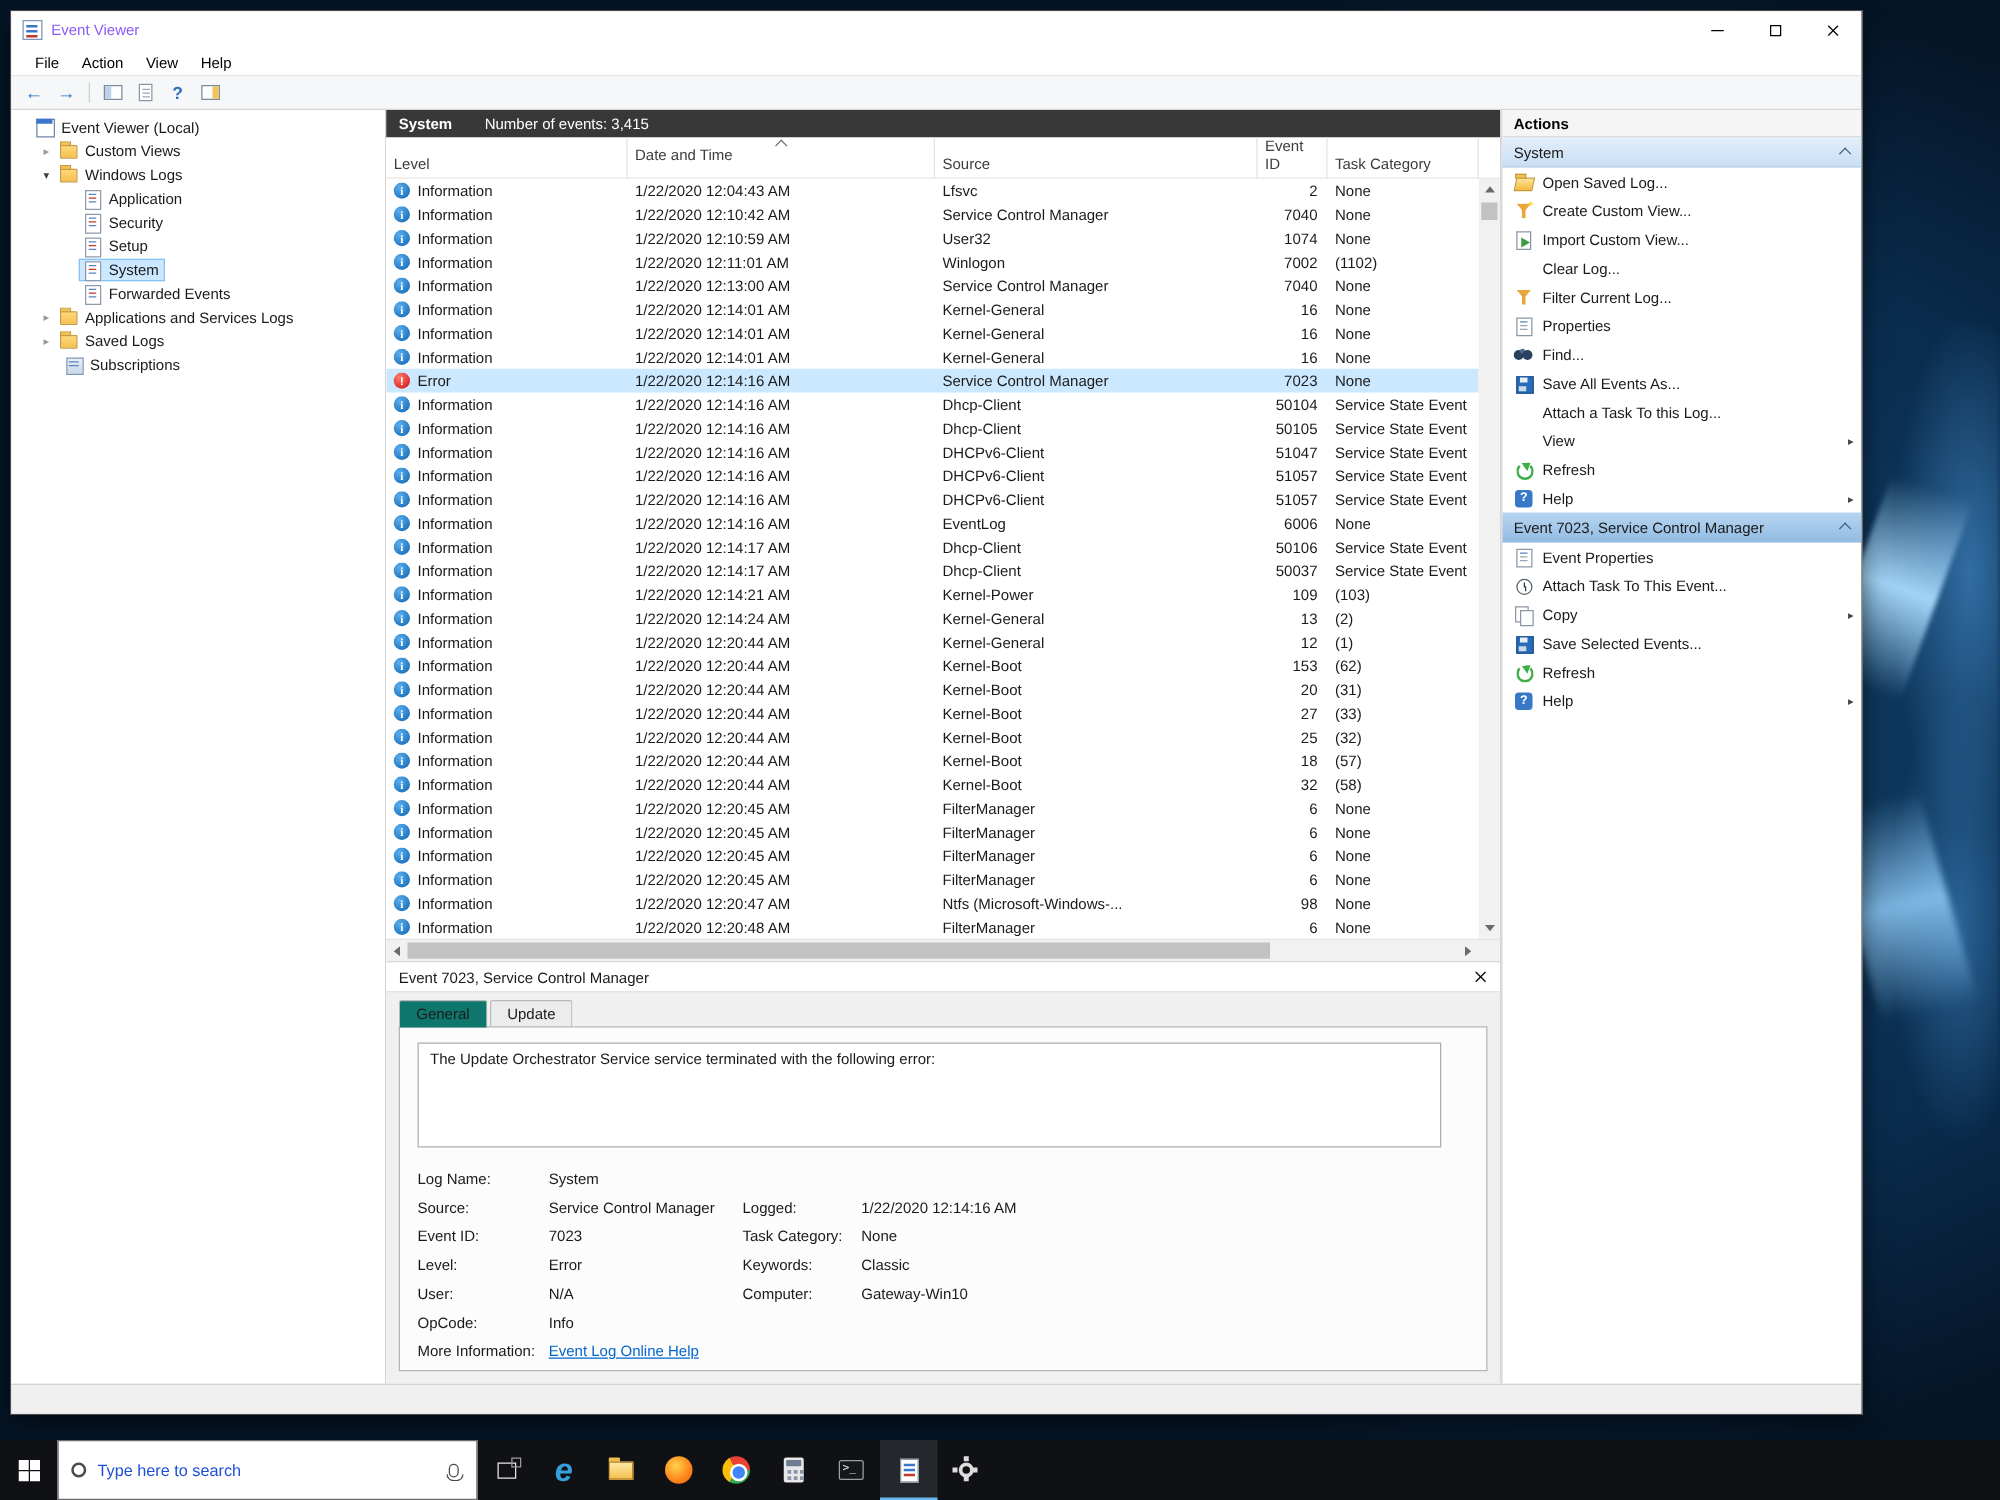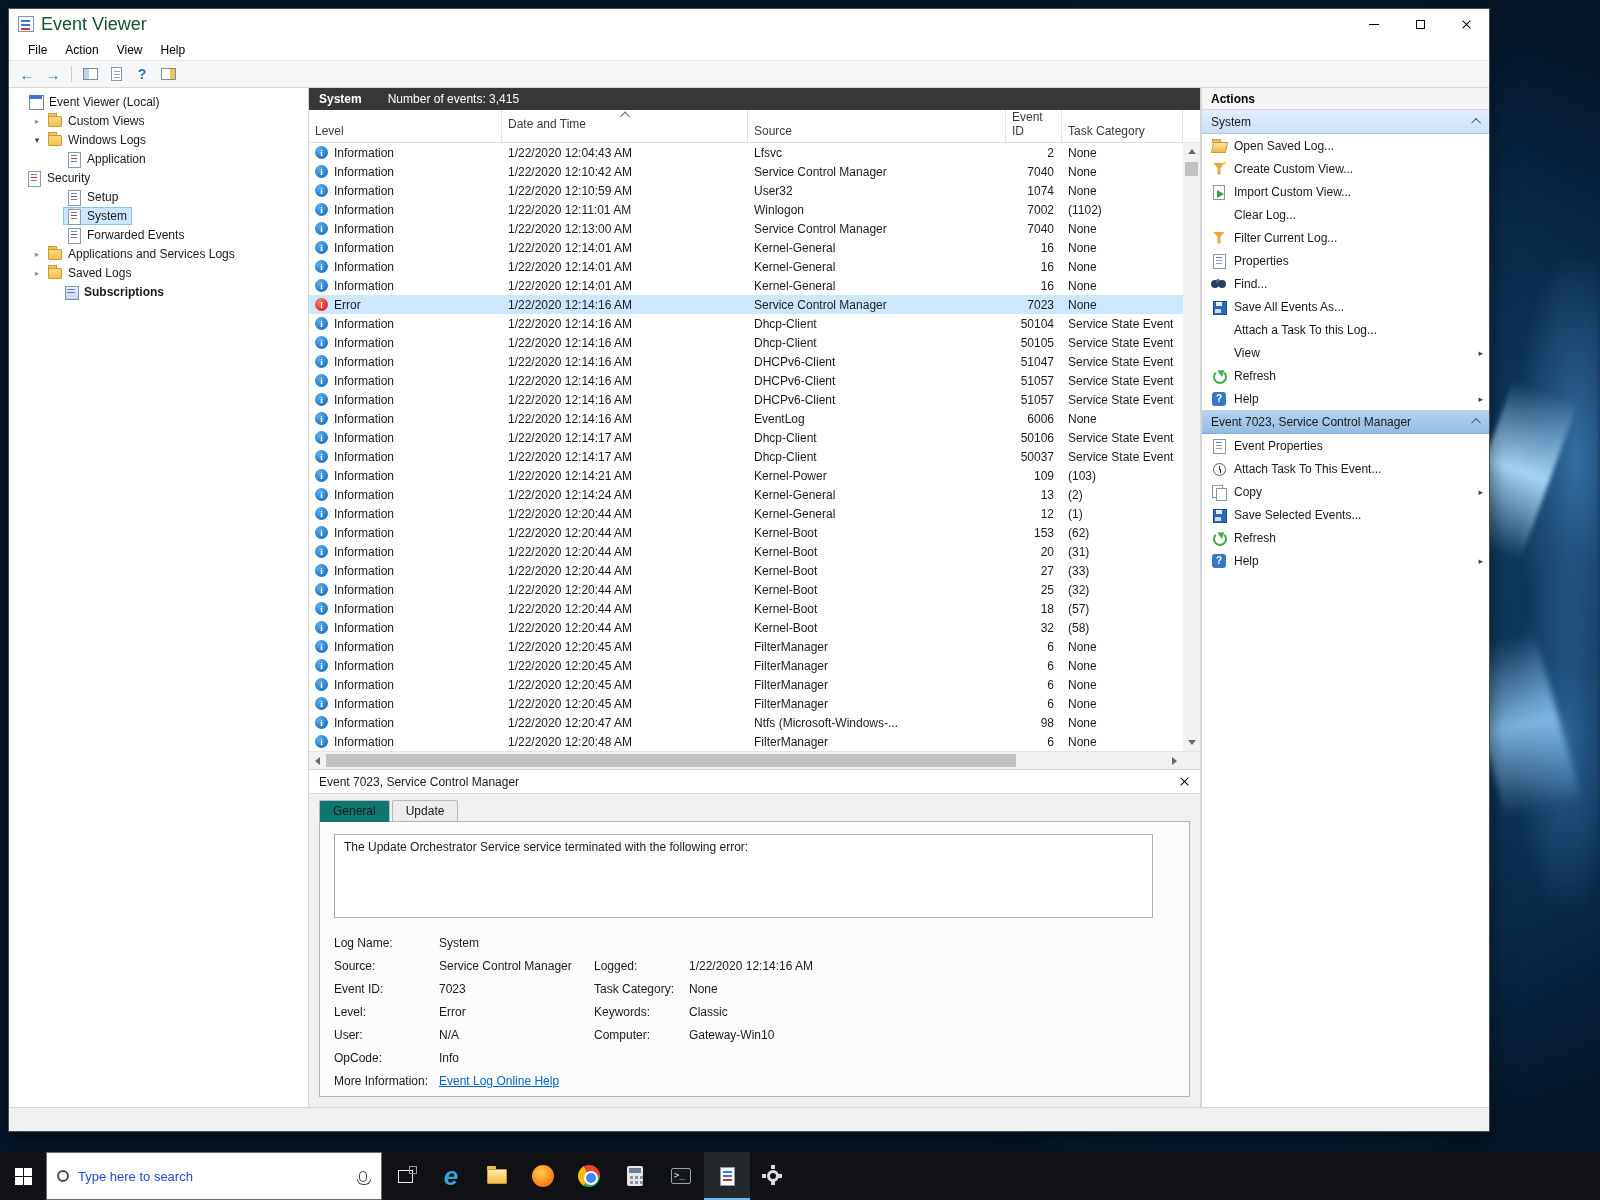--- a/index.html
+++ b/index.html
@@ -9,21 +9,21 @@
   .wall{position:absolute;inset:0;background:radial-gradient(900px 700px at 78% 48%,#11446f,#0a2c4d 55%,#051527 85%);}
   .beam{position:absolute;pointer-events:none;}
   .beam-glow{right:0;top:260px;width:160px;height:660px;background:radial-gradient(90px 300px at 85% 30%,rgba(90,170,240,.5),transparent 70%),radial-gradient(80px 260px at 80% 72%,rgba(80,160,230,.45),transparent 70%);filter:blur(2px);}
   .beam-a{right:48px;top:345px;width:70px;height:250px;background:linear-gradient(12deg,transparent 20%,rgba(170,220,255,.95) 50%,transparent 80%);transform:skew(-20deg,6deg);filter:blur(2px);}
   .beam-b{right:40px;top:610px;width:80px;height:230px;background:linear-gradient(-8deg,transparent 15%,rgba(150,210,255,.8) 50%,transparent 85%);transform:skew(16deg,-4deg);filter:blur(3px);}
   
   .window{position:absolute;left:8px;top:8px;width:1482px;height:1124px;background:#f0f0f0;border:1px solid #4d4d4d;box-shadow:0 6px 18px rgba(0,0,0,.55);display:flex;flex-direction:column;z-index:2;}
   .titlebar{flex:0 0 30px;background:#fff;display:flex;align-items:center;}
   .app-ic{width:16px;height:16px;margin:0 7px 0 9px;position:relative;background:#fff;border:1px solid #7d96b5;}
   .app-ic::before{content:"";position:absolute;left:2px;top:3px;width:9px;height:2px;background:#3a76c9;box-shadow:0 4px 0 #3a76c9,0 8px 0 #c0392b;}
-  .title-text{font-size:18px;color:#14532d;}
+  .title-text{font-size:12px;color:#8b5cf6;}
   .win-controls{margin-left:auto;display:flex;height:100%;}
   .win-btn{width:46px;display:flex;align-items:center;justify-content:center;}
   .glyph-min{width:10px;height:1px;background:#000;}
   .glyph-max{width:9px;height:9px;border:1px solid #000;}
   .glyph-close{position:relative;width:11px;height:11px;}
   .glyph-close::before,.glyph-close::after{content:"";position:absolute;left:5px;top:0;width:1px;height:11px;background:#000;}
   .glyph-close::before{transform:rotate(45deg);}.glyph-close::after{transform:rotate(-45deg);}
   .menubar{flex:0 0 22px;background:#fff;border-bottom:1px solid #e4e4e4;display:flex;align-items:center;padding-left:10px;}
   .menu-item{font-size:12px;color:#000;padding:0 9px;}
   .toolbar{flex:0 0 27px;background:#f6f7f9;border-bottom:1px solid #d8d8d8;display:flex;align-items:center;padding-left:8px;gap:6px;}
@@ -251,21 +251,21 @@
             <span class="tlabel">Windows Logs</span>
           </span>
         </div>
         <div class="tree-item" style="padding-left: 40px;">
           <span class="twisty"></span>
           <span class="titem-body">
             <span class="ticon tic-log"></span>
             <span class="tlabel">Application</span>
           </span>
         </div>
-        <div class="tree-item" style="">
+        <div class="tree-item" style="padding-left: 40px;">
           <span class="twisty"></span>
           <span class="titem-body">
             <span class="ticon tic-log"></span>
             <span class="tlabel">Security</span>
           </span>
         </div>
         <div class="tree-item" style="padding-left: 40px;">
           <span class="twisty"></span>
           <span class="titem-body">
             <span class="ticon tic-log"></span>
@@ -293,21 +293,21 @@
             <span class="tlabel">Applications and Services Logs</span>
           </span>
         </div>
         <div class="tree-item" style="padding-left: 21px;">
           <span class="twisty">▸</span>
           <span class="titem-body">
             <span class="ticon tic-folder"></span>
             <span class="tlabel">Saved Logs</span>
           </span>
         </div>
-        <div class="tree-item" style="padding-left: 37px; font-weight: bold;">
+        <div class="tree-item" style="padding-left: 25px;">
           <span class="twisty"></span>
           <span class="titem-body">
             <span class="ticon tic-subscriptions"></span>
             <span class="tlabel">Subscriptions</span>
           </span>
         </div>
       </div>
 
     <div class="center">
       <div class="band">

